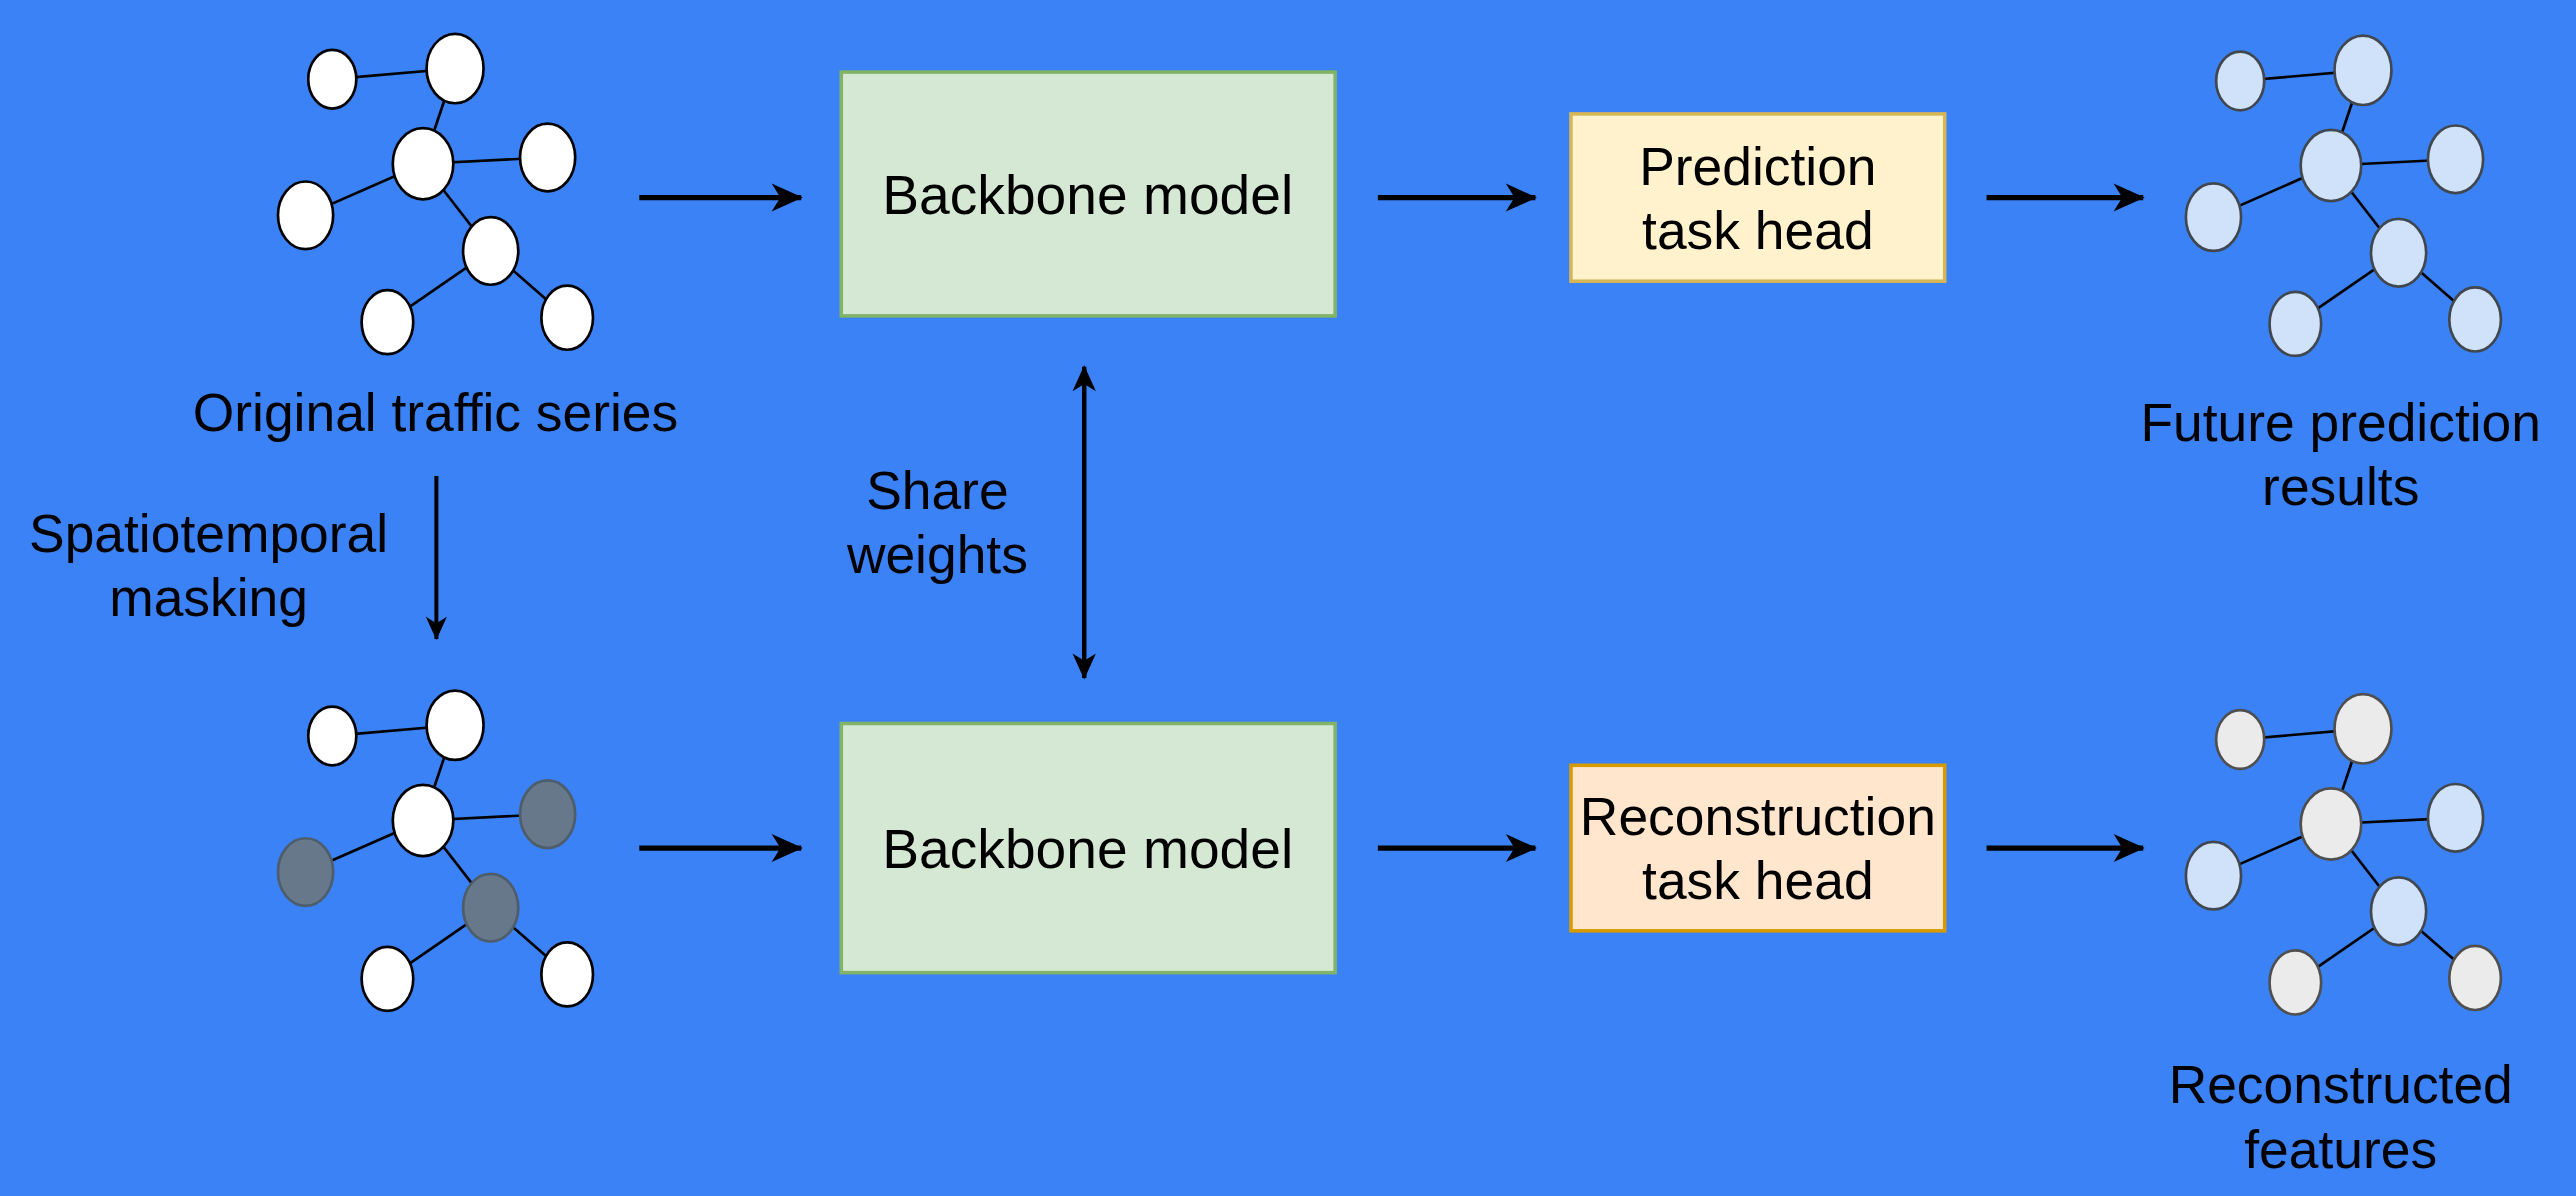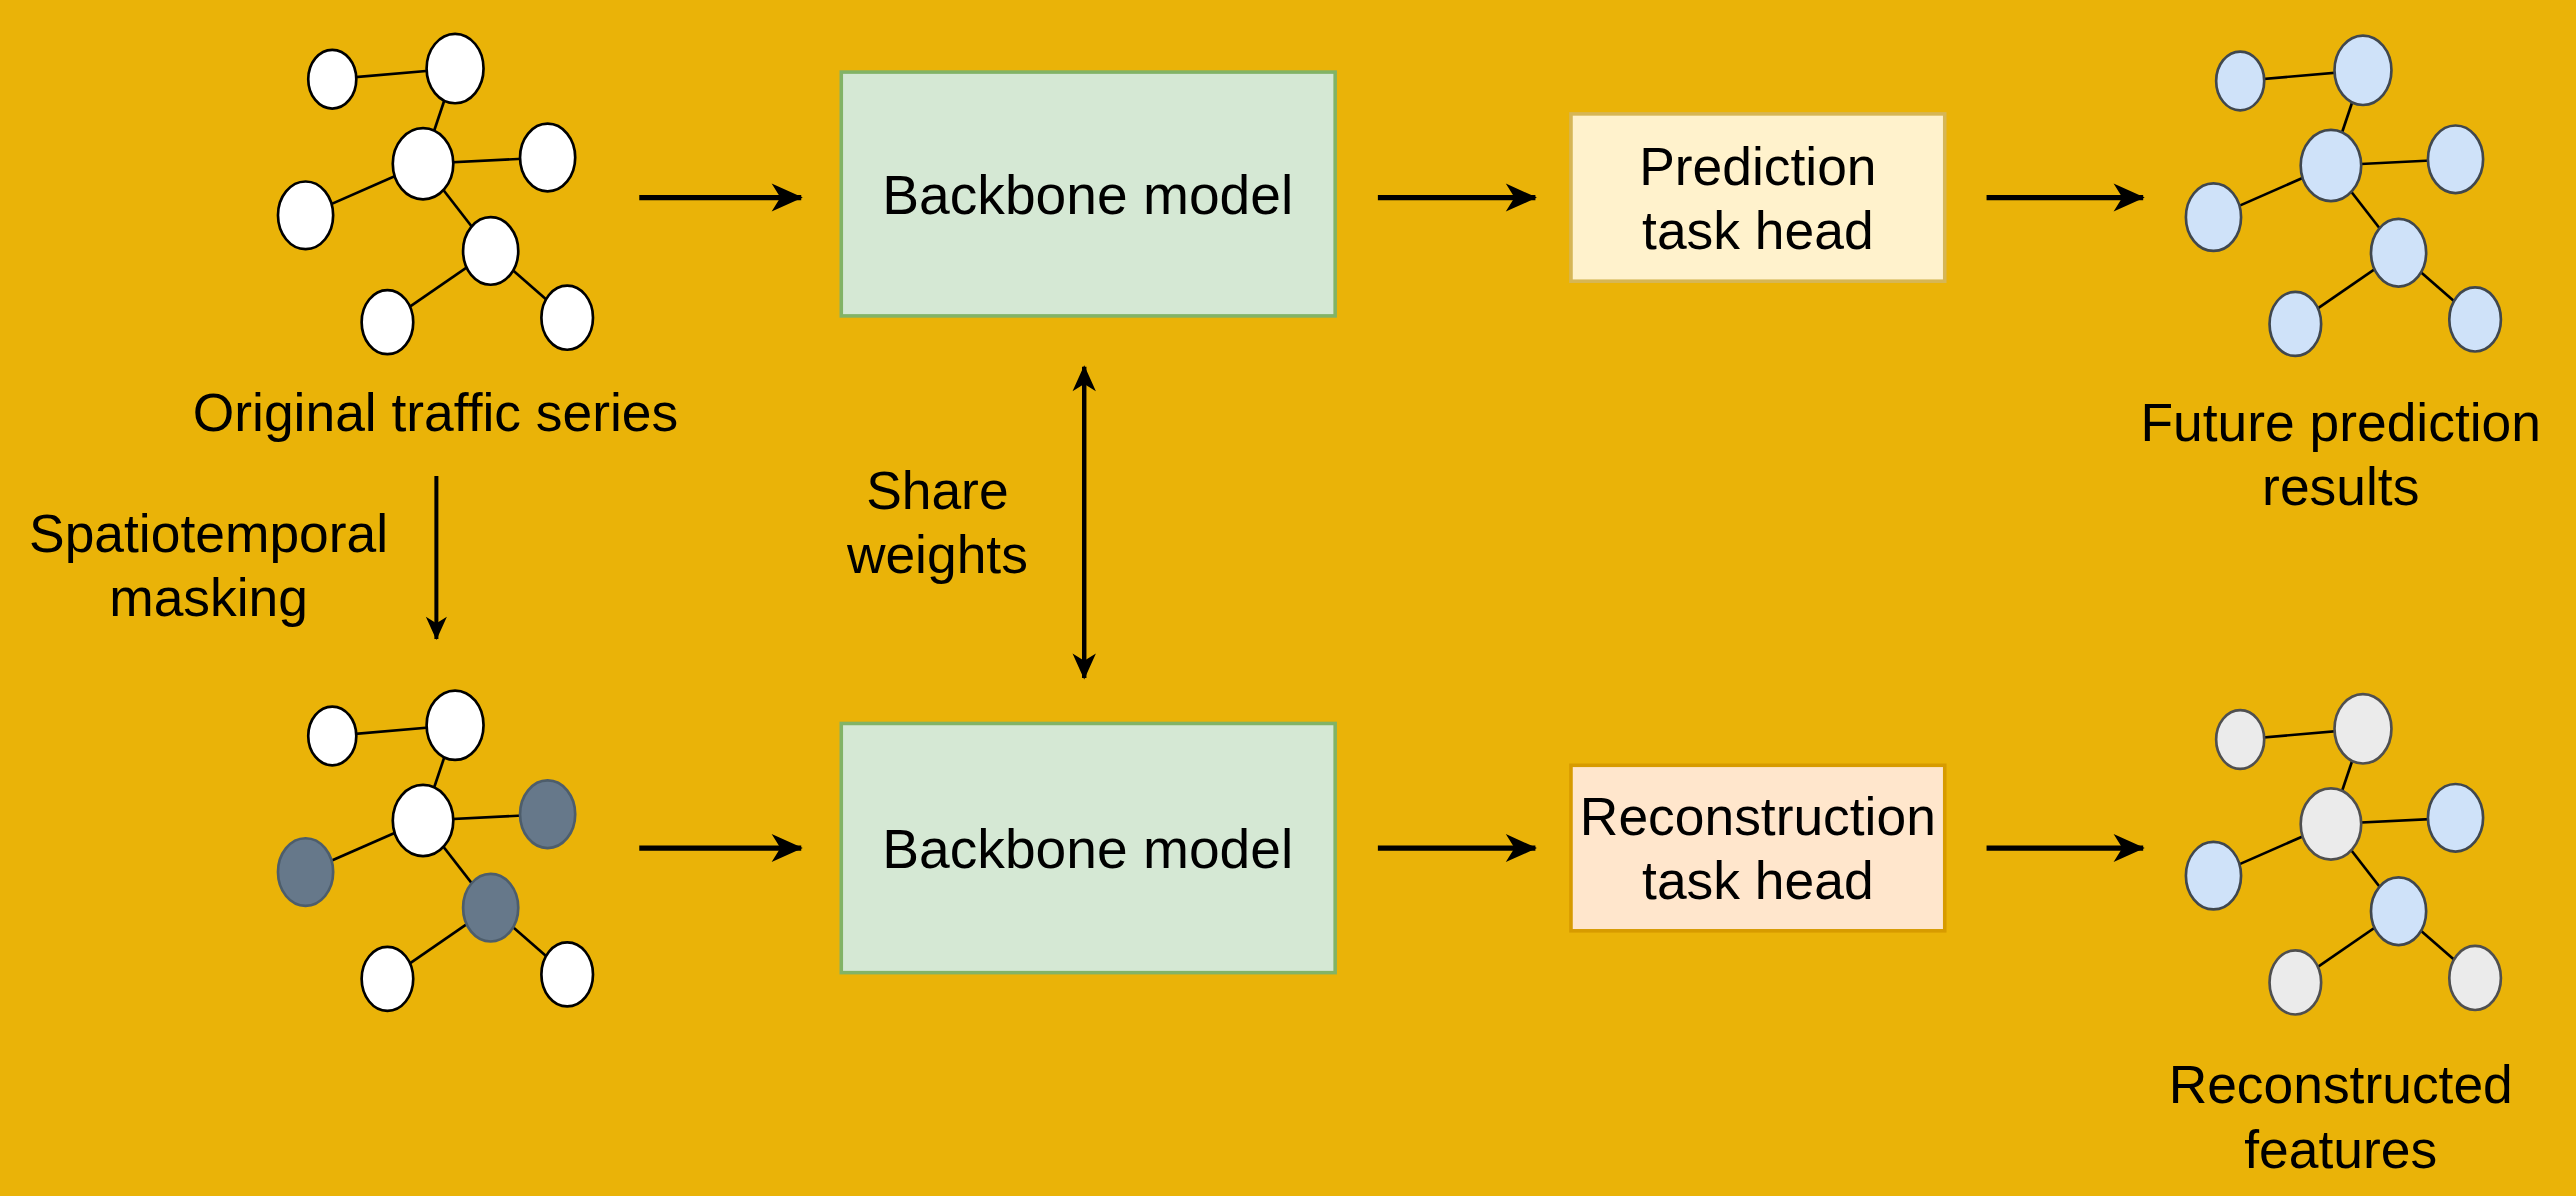--- a/index.html
+++ b/index.html
@@ -1,16 +1,16 @@
 <!DOCTYPE html>
 <html style="font-size:14.2px"><head>
 <meta charset="utf-8">
 <style>
   html, body { margin: 0; padding: 0; background: #ffffff; }
-  .stage { width: 2576px; height: 1196px; position: relative; background: #eab308; text-decoration: underline; }
+  .stage { width: 2576px; height: 1196px; position: relative; background: #3b82f6; text-decoration: underline; }
   svg { display: block; }
   text {
     font-family: "Liberation Sans", "DejaVu Sans", sans-serif;
     fill: #000000;
   }
   .lbl  { font-size: 60px; }
   .boxlbl { font-size: 62px; }
   .headlbl { font-size: 60px; }
   .edges line { stroke-width: 3; }
   ellipse { stroke-width: 3; }

